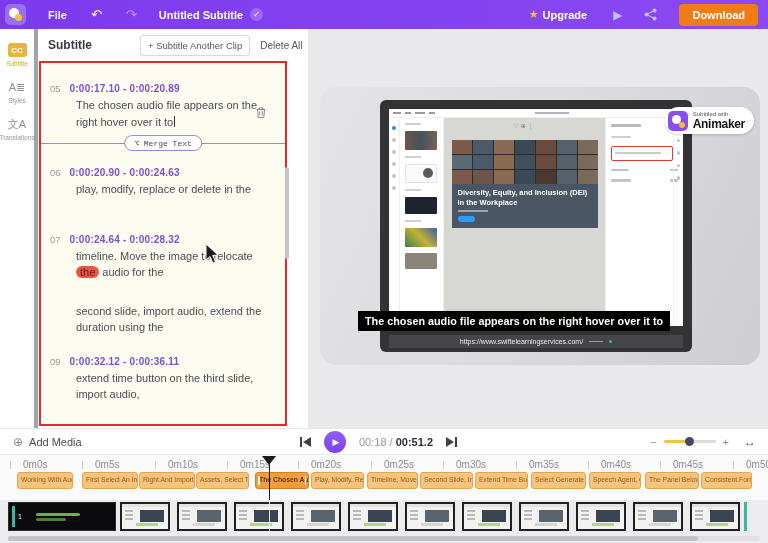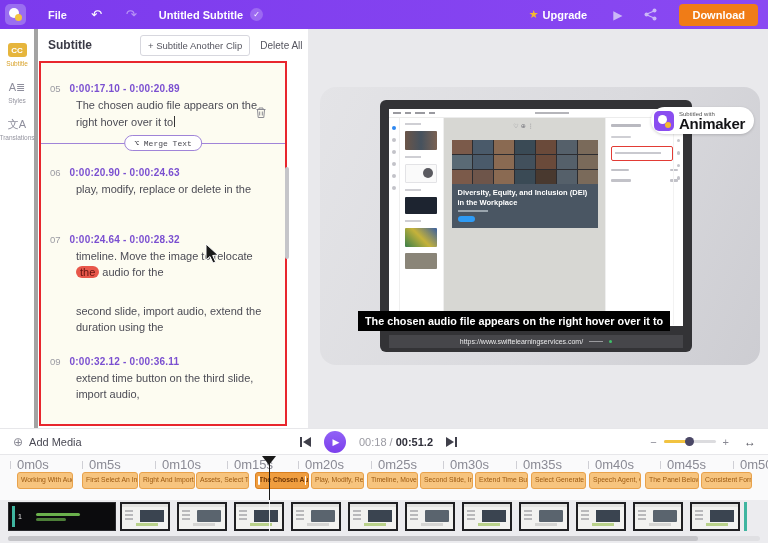--- a/index.html
+++ b/index.html
@@ -110,21 +110,21 @@
     display:flex; align-items:center; justify-content:center; gap:6px; }
   .url-text { color:#e9e9ea; font-size:7px; }
   .url-dash { width:14px; height:1.5px; background:#9a9a9e; }
   .url-dot { width:3px; height:3px; border-radius:50%; background:#3fc06a; }
   .watermark { position:absolute; right:14px; top:78px; height:27px; background:#fff; border-radius:14px;
     display:flex; align-items:center; padding:3px 9px 3px 3px; box-shadow:0 1px 3px rgba(0,0,0,.18); }
   .wm-logo { width:20px; height:20px; border-radius:5px; background:#8a4df0; position:relative; margin-right:5px; }
   .wm-logo .c1 { position:absolute; left:4px; top:4px; width:9px; height:9px; border-radius:50%; background:#fff; }
   .wm-logo .c2 { position:absolute; left:11px; top:11px; width:6px; height:6px; border-radius:50%; background:#f5b92e; }
   .wm-small { font-size:6px; color:#555; line-height:7px; }
-  .wm-brand { font-size:15px; font-weight:800; color:#131316; line-height:12px; letter-spacing:-.3px; }
+  .wm-brand { font-size:12px; font-weight:800; color:#131316; line-height:12px; letter-spacing:-.3px; }
   .overlay-sub { position:absolute; left:50px; top:282px; height:20px; background:#000; color:#fff;
     font-size:10.8px; font-weight:bold; display:flex; align-items:center; padding:0 7px; white-space:nowrap; }
 
   
   #controlbar { position:absolute; left:0; top:428px; width:768px; height:27px; background:#fff;
     border-top:1px solid #e7e7ea; border-bottom:1px solid #e7e7ea; display:flex; align-items:center; }
   .add-media { display:flex; align-items:center; gap:6px; margin-left:13px; }
   .add-media .plus { font-size:12px; color:#8a8a95; line-height:1; }
   .add-media .lbl { font-size:11px; color:#4a4a55; }
   .transport { position:absolute; left:300px; display:flex; align-items:center; gap:13px; }
@@ -136,21 +136,21 @@
   .time-disp b { color:#2f2f3a; }
   .zoom-group { position:absolute; right:12px; display:flex; align-items:center; gap:7px; }
   .zg-sign { font-size:11px; color:#8a8a95; }
   .zg-track { width:52px; height:3px; border-radius:2px; background:#dcdcdf; position:relative; }
   .zg-fill { position:absolute; left:0; top:0; height:3px; width:26px; background:#f2c340; border-radius:2px; }
   .zg-thumb { position:absolute; left:21px; top:-3px; width:9px; height:9px; border-radius:50%; background:#4a4766; }
   .expand { font-size:12px; color:#55555f; margin-left:8px; }
 
   
   #timeline { position:absolute; left:0; top:455px; width:768px; height:45px; background:#fafafb; }
-  .tick { position:absolute; top:6px; font-size:13px; color:#8a8a94; border-left:1px solid #cfcfd5; padding-left:6px; line-height:8px; }
+  .tick { position:absolute; top:6px; font-size:10px; color:#8a8a94; border-left:1px solid #cfcfd5; padding-left:12px; line-height:8px; }
   .tl-block { position:absolute; top:17px; height:17px; background:#f7c47e; border:1px solid #e8a24c; border-radius:3px;
     font-size:6.8px; color:#9c5a12; line-height:14px; padding:0 3px; white-space:nowrap; overflow:hidden; }
   .tl-block.selected { background:#ef9d3f; border-color:#d97f1f; color:#6e3504; font-weight:bold; }
   .grip { position:absolute; top:3px; width:1.5px; height:9px; background:#fff; border-radius:1px; }
   .grip.l { left:2px; } .grip.r { right:2px; }
 
   
   #track { position:absolute; left:0; top:500px; width:768px; height:43px; background:#ececef; }
   .clip-first { position:absolute; left:8px; top:2px; width:108px; height:29px; background:#0b0b0d; border:1px solid #2a2a2e;
     display:flex; align-items:center; }

